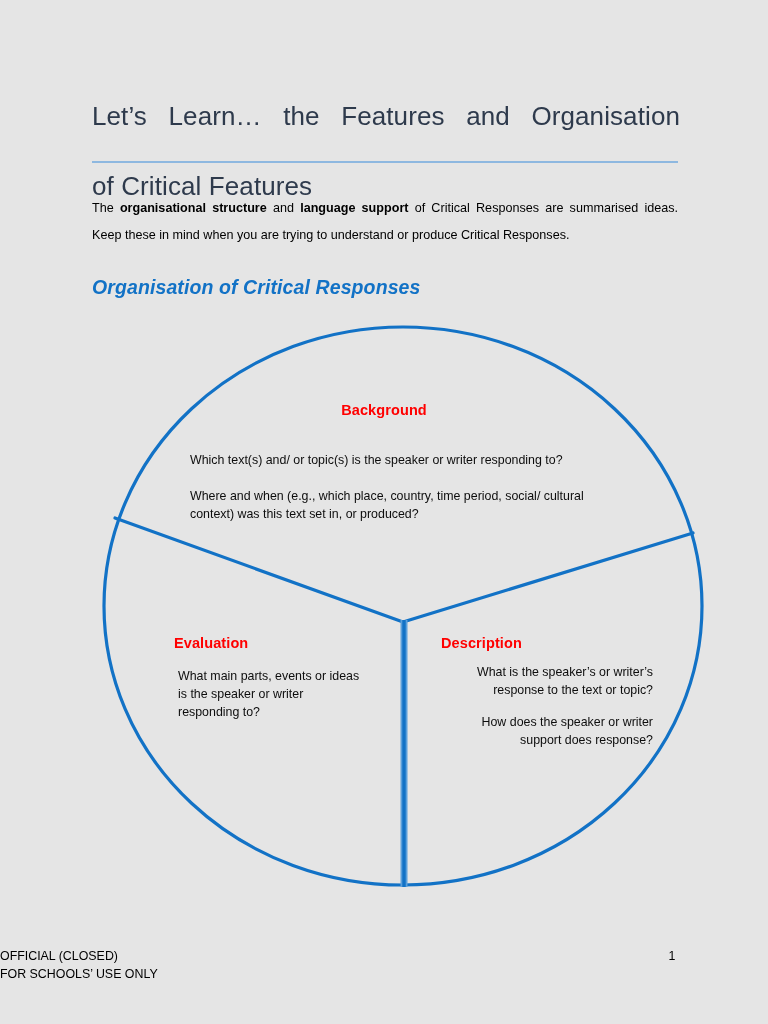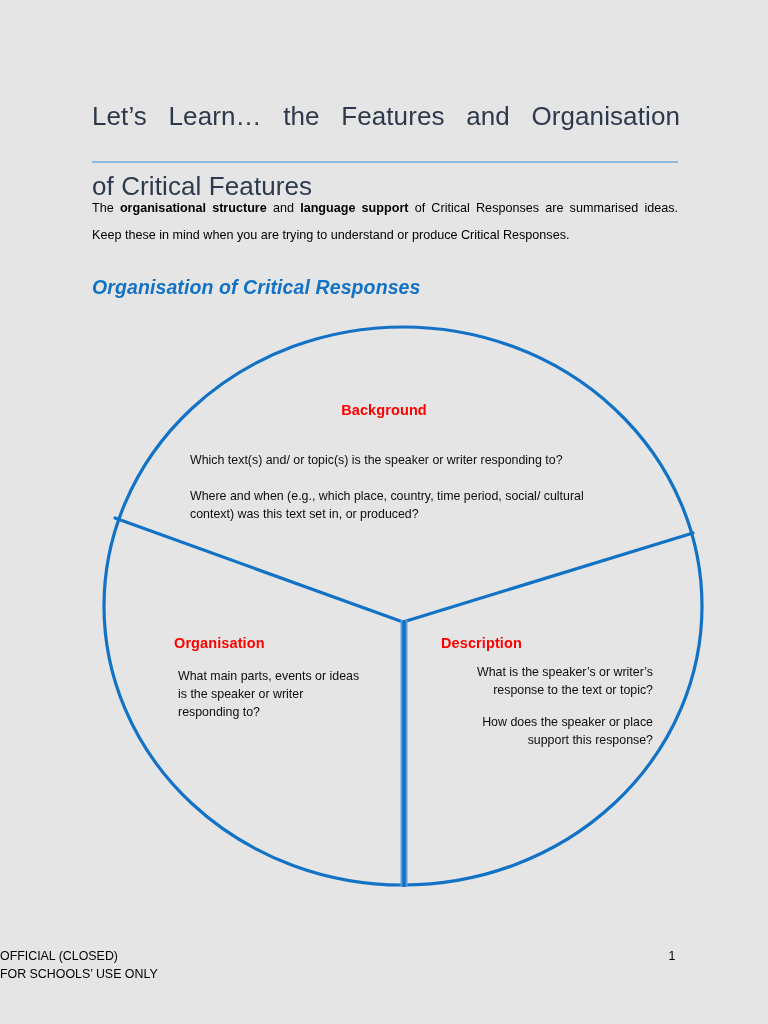--- a/index.html
+++ b/index.html
@@ -192,29 +192,29 @@
       <line x1="404" y1="320" x2="404" y2="587" stroke="#5a9fdb" stroke-width="7"></line>
       <line x1="404" y1="320" x2="404" y2="587" stroke="#1272c6" stroke-width="3.4"></line>
     </svg>
 
     <div class="seg-label bg-label">Background</div>
     <div class="seg-body bg-body">
       <p>Which text(s) and/ or topic(s) is the speaker or writer responding to?</p>
       <p>Where and when (e.g., which place, country, time period, social/ cultural context) was this text set in, or produced?</p>
     </div>
 
-    <div class="seg-label desc-label">Organisation</div>
+    <div class="seg-label desc-label">Evaluation</div>
     <div class="seg-body desc-body">
       <p>What main parts, events or ideas is the speaker or writer responding to?</p>
     </div>
 
     <div class="seg-label eval-label">Description</div>
     <div class="seg-body eval-body">
       <p>What is the speaker’s or writer’s response to the text or topic?</p>
-      <p>How does the speaker or place support this response?</p>
+      <p>How does the speaker or writer support does response?</p>
     </div>
 
   </div>
 
   <div class="footer">
     <div class="footer-center">
       <span class="l1">OFFICIAL (CLOSED)</span>
       <span class="l2">FOR SCHOOLS’ USE ONLY</span>
     </div>
     <div class="page-number">1</div>

